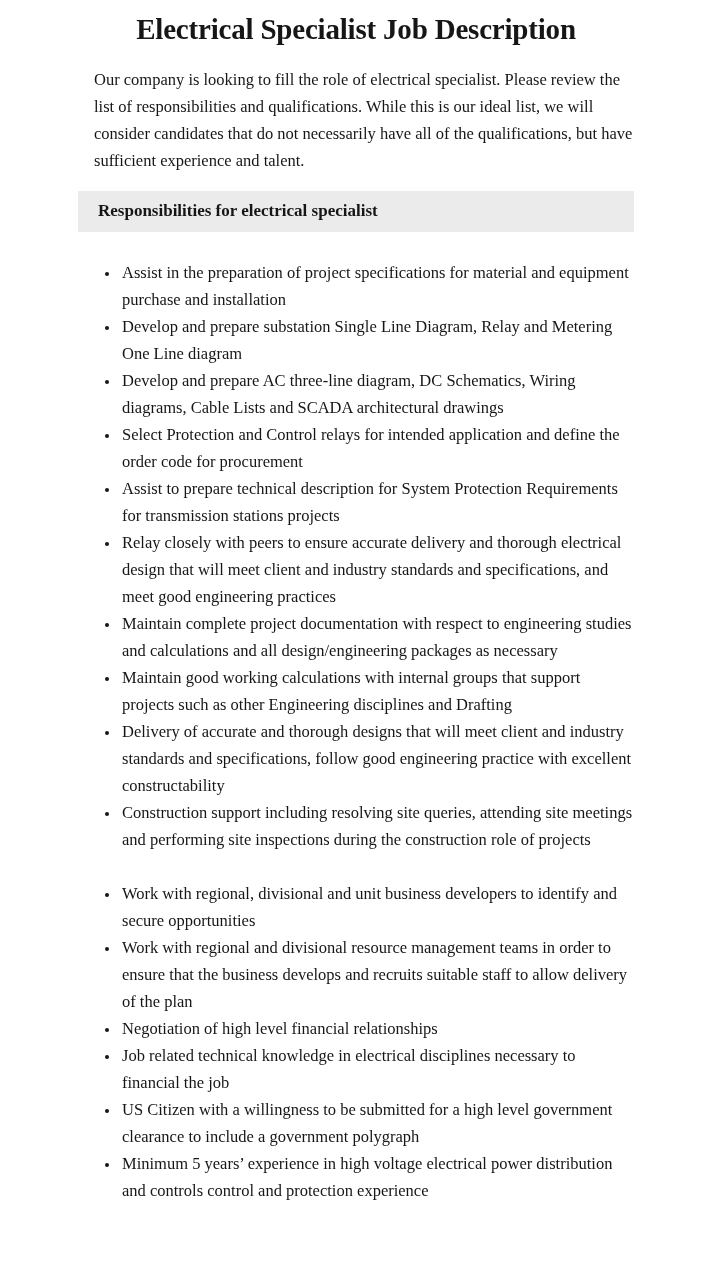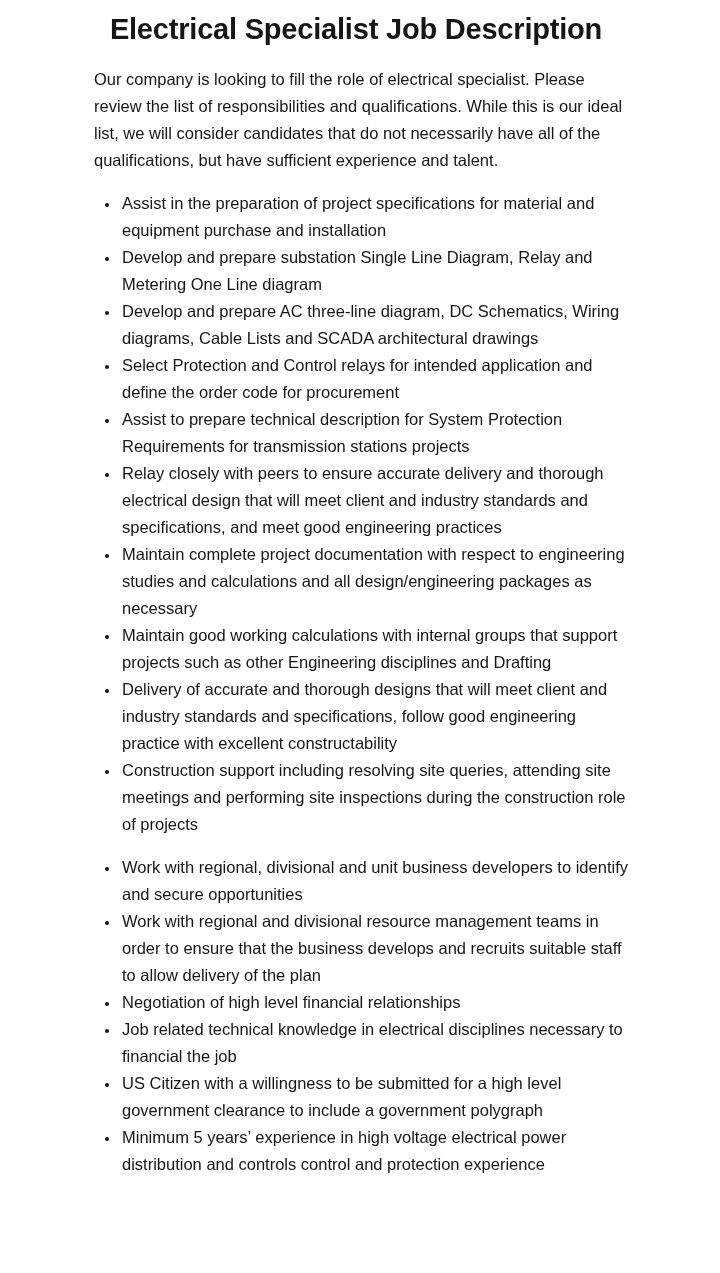--- a/index.html
+++ b/index.html
@@ -13,21 +13,21 @@
     padding: 0;
     background: var(--page-bg);
   }
   .page {
     width: 588px;
     min-height: 1273px;
     margin: 0 auto;
     padding: 6px 20px 30px 12px;
     background: var(--page-bg);
     color: var(--text-color);
-    font-family: Liberation Sans, sans-serif;
+    font-family: Liberation Serif, serif;
   }
   h1.doc-title {
     margin: 4px 0 0 0;
     font-size: 29px;
     line-height: 38px;
     font-weight: 700;
     text-align: center;
     letter-spacing: -0.2px;
   }
   p.intro {
@@ -37,21 +37,21 @@
   }
   .section-heading {
     margin: 17px 0 0 0;
     background: var(--bar-bg);
     padding: 11px 20px 12px 20px;
     font-size: 17px;
     line-height: 18px;
     font-weight: 700;
   }
   ul.bullet-list {
-    margin: 16px 0 0 0;
+    margin: 27px 0 0 0;
     padding: 0 0 0 42px;
     font-size: 16.5px;
     line-height: 27px;
     list-style: disc outside;
   }
   ul.bullet-list li {
     padding-left: 2px;
   }
   ul.bullet-list li::marker {
     font-size: 13px;
@@ -59,20 +59,23 @@
 </style>
 </head>
 <body>
 
 <div class="page">
 
   <h1 class="doc-title">Electrical Specialist Job Description</h1>
 
   <p class="intro">Our company is looking to fill the role of electrical specialist. Please review the list of responsibilities and qualifications. While this is our ideal list, we will consider candidates that do not necessarily have all of the qualifications, but have sufficient experience and talent.</p>
 
+  <div class="section-heading">
+    <span>Responsibilities for electrical specialist</span>
+  </div>
 
   <ul class="bullet-list">
     <li>Assist in the preparation of project specifications for material and equipment purchase and installation</li>
     <li>Develop and prepare substation Single Line Diagram, Relay and Metering One Line diagram</li>
     <li>Develop and prepare AC three-line diagram, DC Schematics, Wiring diagrams, Cable Lists and SCADA architectural drawings</li>
     <li>Select Protection and Control relays for intended application and define the order code for procurement</li>
     <li>Assist to prepare technical description for System Protection Requirements for transmission stations projects</li>
     <li>Relay closely with peers to ensure accurate delivery and thorough electrical design that will meet client and industry standards and specifications, and meet good engineering practices</li>
     <li>Maintain complete project documentation with respect to engineering studies and calculations and all design/engineering packages as necessary</li>
     <li>Maintain good working calculations with internal groups that support projects such as other Engineering disciplines and Drafting</li>

